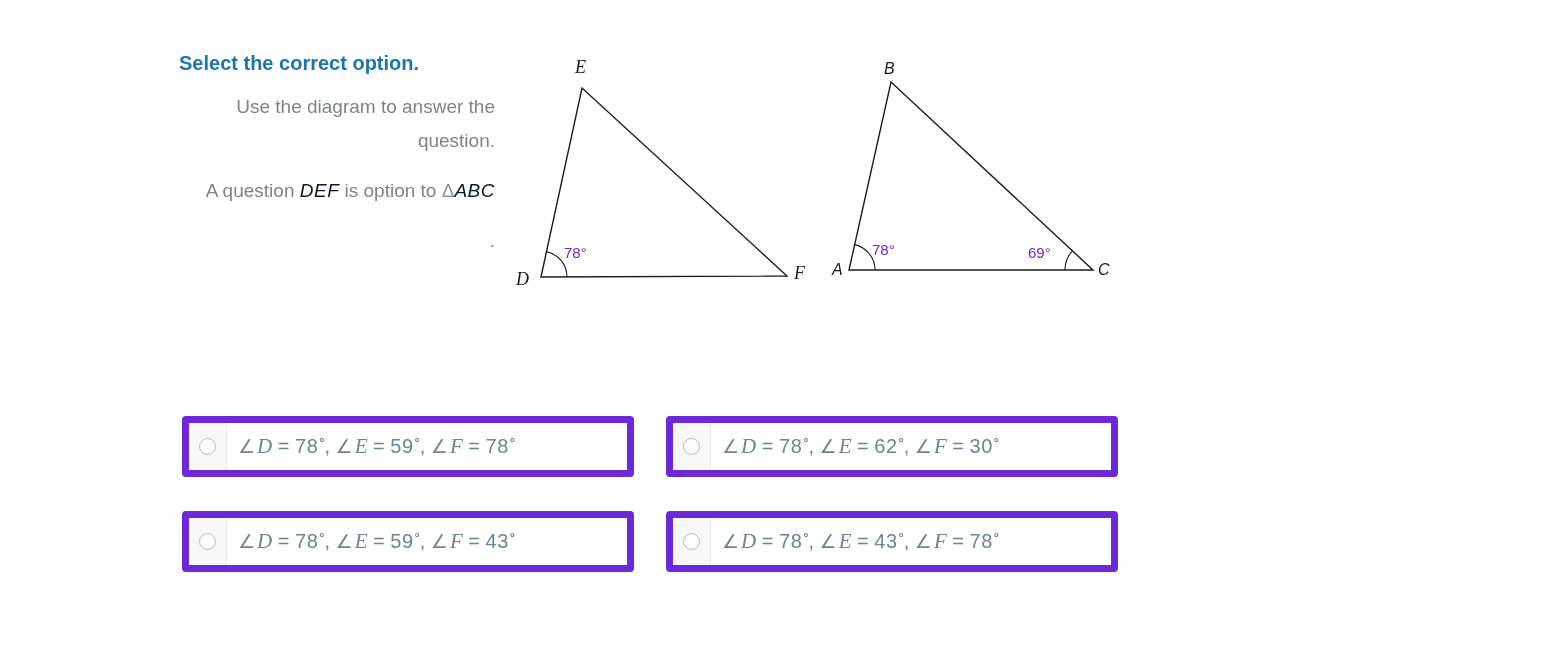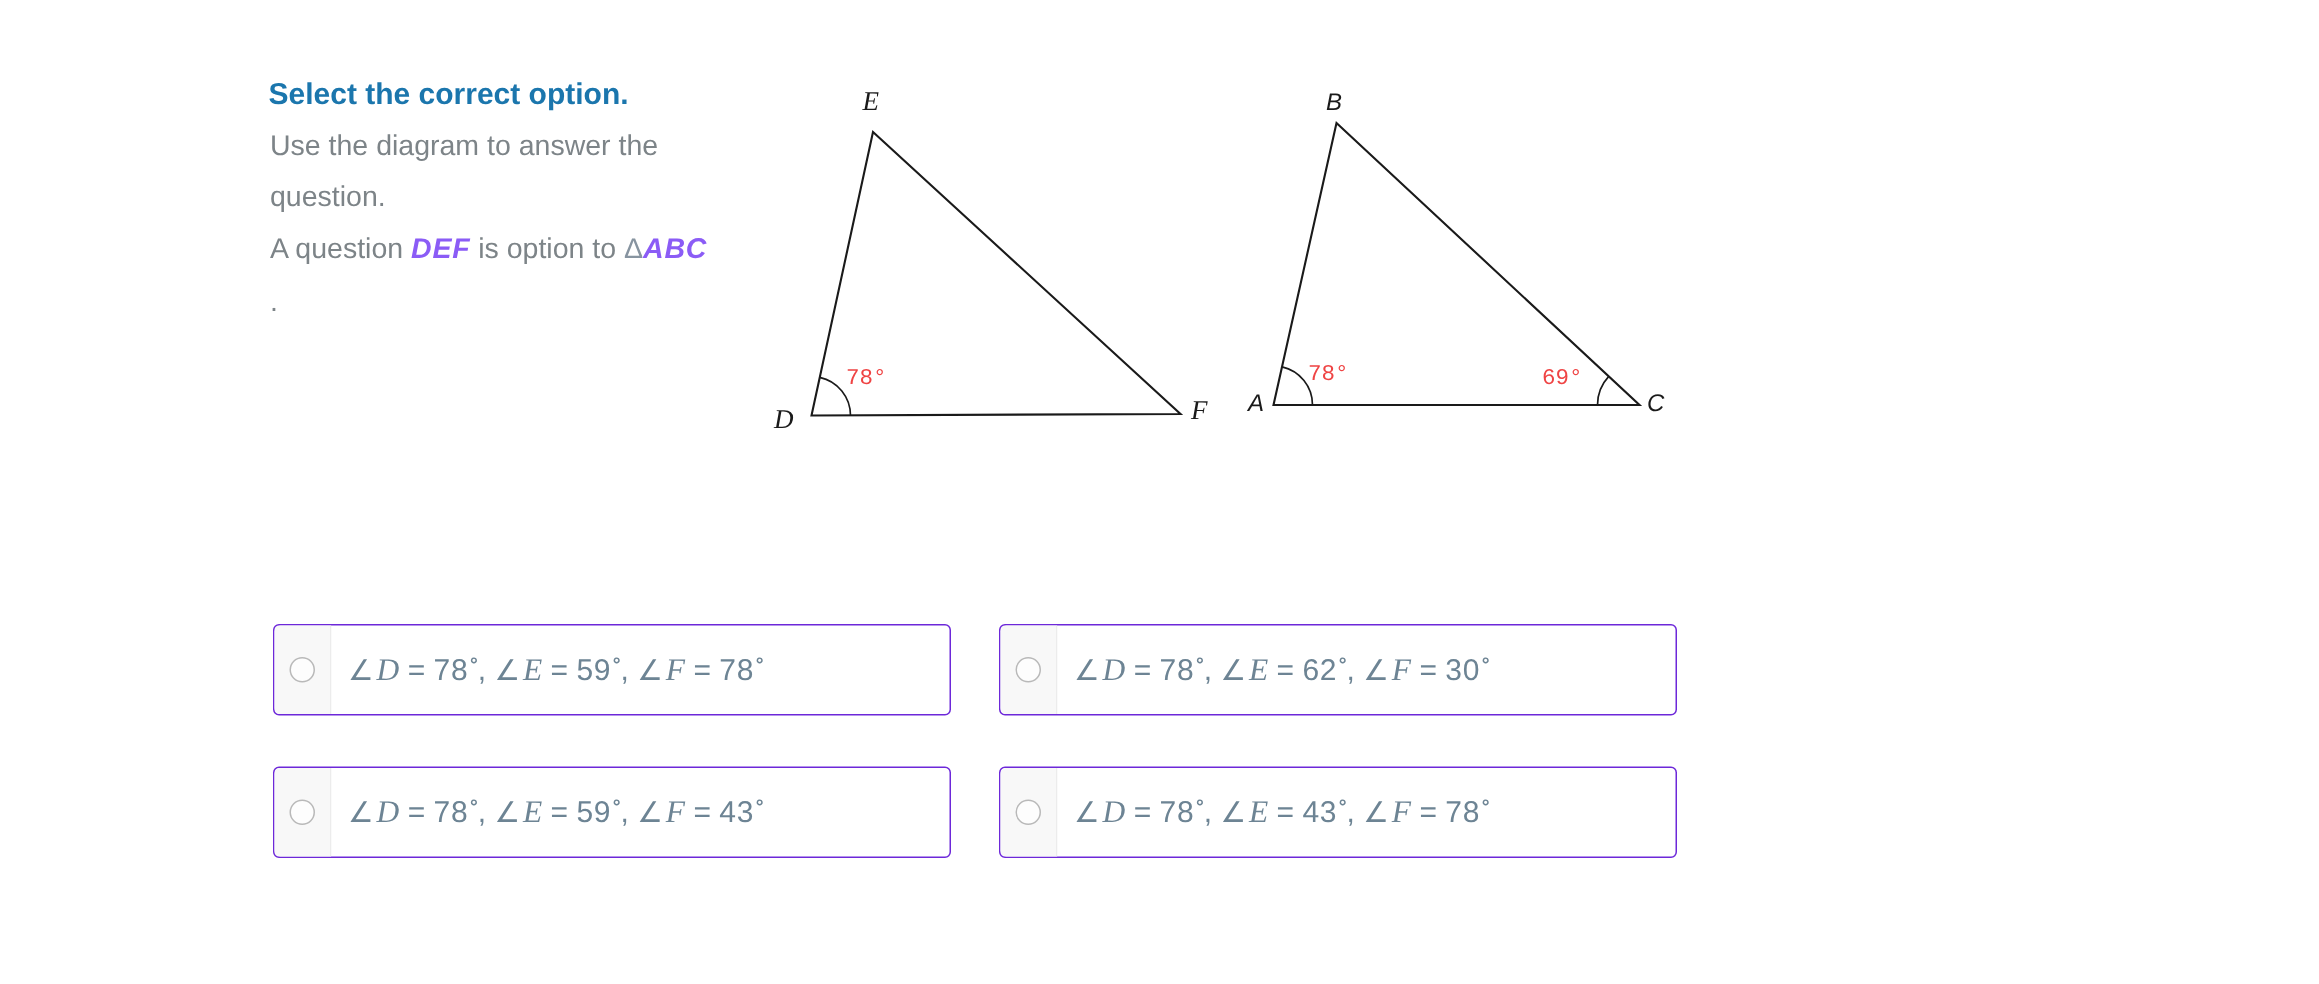--- a/index.html
+++ b/index.html
@@ -11,47 +11,47 @@
   
   .question{
     position:absolute;left:179px;top:52px;width:332px;
     color:#7d8488;font-size:19px;line-height:33.5px;
   }
   .q-heading{
     margin:0 0 7px 0;
     color:#1b76ad;font-size:20px;line-height:22px;
     font-weight:bold;
   }
-  .q-para{margin:1px;}
+  .q-para{margin:16px;text-align:right;}
   .q-similar{white-space:nowrap;line-height:36px;}
   .q-period{line-height:32px;}
   .math{
-    font-style:italic;color:#8b5cf6;letter-spacing:0.5px;font-weight:bold;
+    font-style:italic;color:#0f172a;letter-spacing:0.5px;
   }
   .delta{font-style:normal;color:#8794a0;}
   
   .diagram-svg{position:absolute;left:510px;top:50px;}
   .tri-line{fill:none;stroke:#1a1a1a;stroke-width:1.4;stroke-linejoin:miter;}
   .arc-line{fill:none;stroke:#1a1a1a;stroke-width:1.1;}
   .vlabel{position:absolute;color:#1a1a1a;}
   .vlabel.serif{font-family:"Liberation Serif", serif;font-style:italic;font-size:18px;}
   .vlabel.sans{font-family:"Liberation Sans", sans-serif;font-style:italic;font-size:16px;}
   .alabel{
-    position:absolute;color:#ef4444;font-size:15px;
-    font-family:Liberation Mono, monospace;
+    position:absolute;color:#6d28d9;font-size:15px;
+    font-family:Liberation Sans, sans-serif;
   }
   
   .options-grid{
     position:absolute;left:182px;top:416px;
     display:grid;grid-template-columns:452px 452px;
     grid-auto-rows:61px;column-gap:32px;row-gap:34px;
   }
   .option{
     box-sizing:border-box;display:flex;align-items:stretch;
-    background:#ffffff;border:1px solid #6d28d9;border-radius:4px;
+    background:#ffffff;border:7px solid #6d28d9;border-radius:4px;
     cursor:pointer;
   }
   .radio-cell{
     width:37px;flex:0 0 37px;display:flex;align-items:center;justify-content:center;
     background:#f8f8f8;border-right:1px solid #ececec;
     border-radius:4px 0 0 4px;
   }
   .radio{
     width:17px;height:17px;border-radius:50%;
     border:1px solid #b9b9b9;background:#fdfdfd;box-sizing:border-box;

